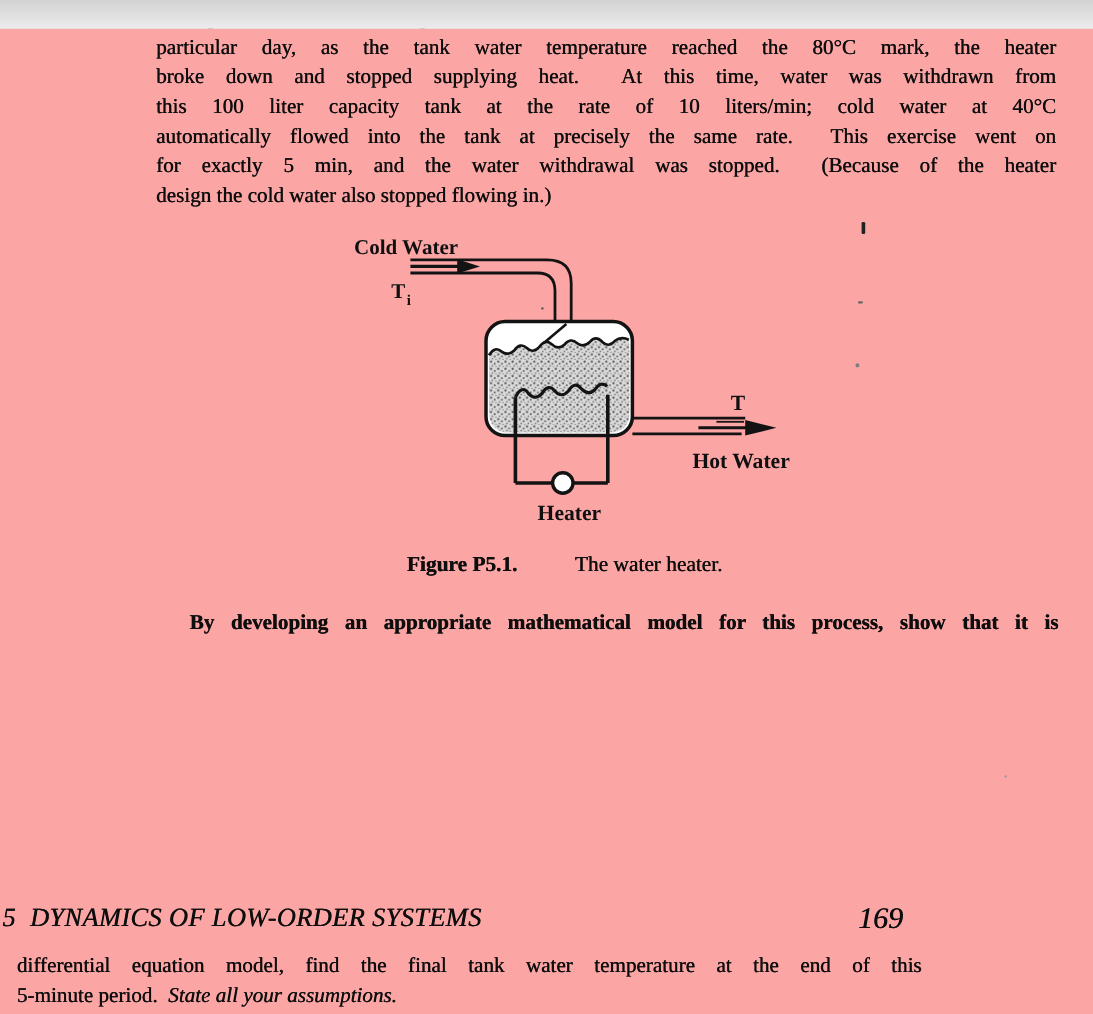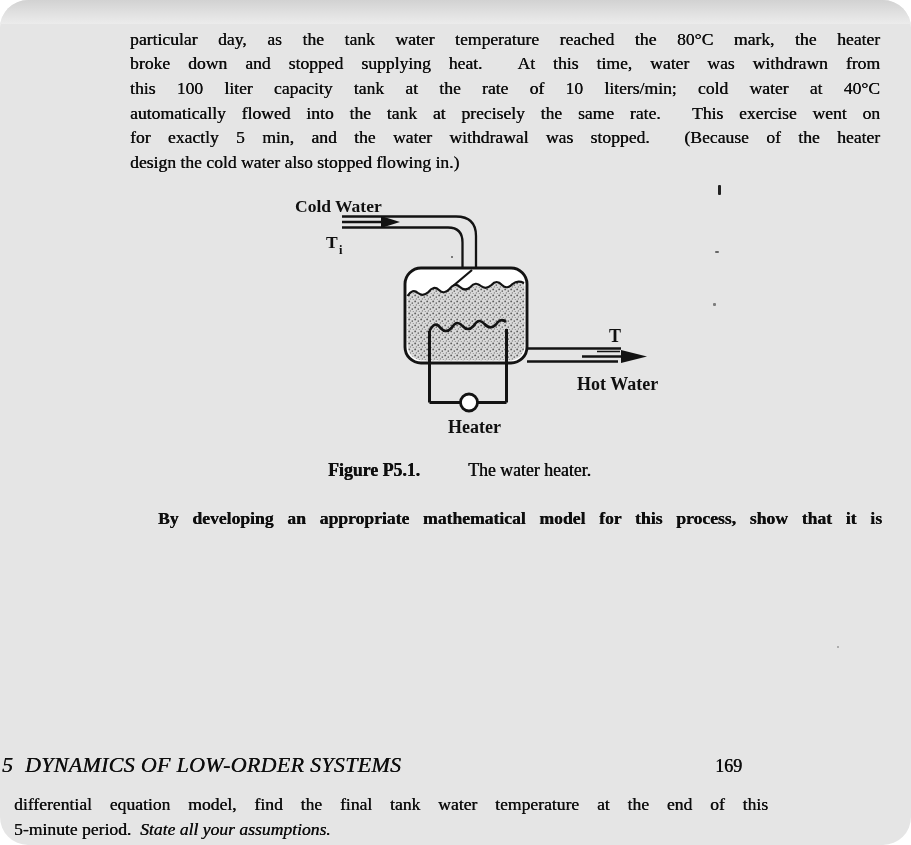--- a/index.html
+++ b/index.html
@@ -1,18 +1,18 @@
 <!DOCTYPE html>
 <html><head>
 <meta charset="utf-8">
 <style>
   html,body { margin:0; padding:0; background:#fff; }
   .page {
-    position:relative; width:911px; height:845px; background:#e5e5e5;
-    font-family:"Liberation Serif", serif; color:#0e0e0e; overflow:hidden;border-radius:28px;
+    position:relative; width:911px; height:845px; background:#fca5a5;
+    font-family:"Liberation Serif", serif; color:#0e0e0e; overflow:hidden;
   }
   .abs { position:absolute; }
   .line {
     font-size:17.6px; line-height:24.65px; white-space:pre-wrap;
     text-shadow:0.35px 0 0 currentColor;
   }
   .jline { text-align:justify; text-align-last:justify; }
   .plain { text-align:left; }
   .ital { font-style:italic; }
   .indent1 { text-indent:28px;font-weight:bold; }
@@ -21,21 +21,21 @@
   .caption .cap-label { font-weight:bold; margin-right:48px; }
   .band {
     left:0; top:680; width:911px; height:24px;
     background:linear-gradient(180deg,#d2d2d2 0%, #dedede 45%, #ececec 100%);
   }
   .running-head {
     left:2px; top:752px; font-style:italic; font-size:22px; line-height:26px;
     white-space:pre; letter-spacing:0.3px; text-shadow:0.35px 0 0 currentColor;
   }
   .page-num {
-    left:715px; top:753px; font-size:18px; line-height:26px;
+    left:715px; top:753px; font-style:italic; font-size:25px; line-height:26px;
     text-shadow:0.4px 0 0 currentColor;
   }
   .speck { position:absolute; background:#222; border-radius:1px; }
   svg text {
     font-family:"Liberation Serif", serif; font-weight:bold; fill:#101010;
   }
 </style>
 </head>
 <body>
 
@@ -112,21 +112,21 @@
     </g>
 
     <text x="295" y="212" font-size="17.5">Cold Water</text>
     <text x="326" y="248" font-size="17.5">T</text>
     <text x="339" y="254" font-size="12.5">i</text>
     <text x="609" y="342" font-size="18">T</text>
     <text x="577" y="390" font-size="18">Hot Water</text>
     <text x="448" y="433" font-size="18">Heater</text>
   </svg>
 
-  <div class="abs caption" style="left:328px; top:459px;">
+  <div class="abs caption" style="left:339px; top:459px;">
     <span class="cap-label">Figure P5.1.</span>
     <span>The water heater.</span>
   </div>
 
   <div class="abs" style="left:130px; top:506px; width:752px;">
     <div class="line jline indent1">By developing an appropriate mathematical model for this process, show that it is</div>
   </div>
 
   <div class="speck" style="left:718px; top:185px; width:3px; height:10px;"></div>
   <div class="speck" style="left:715px; top:251px; width:4px; height:2px; background:#666;"></div>

